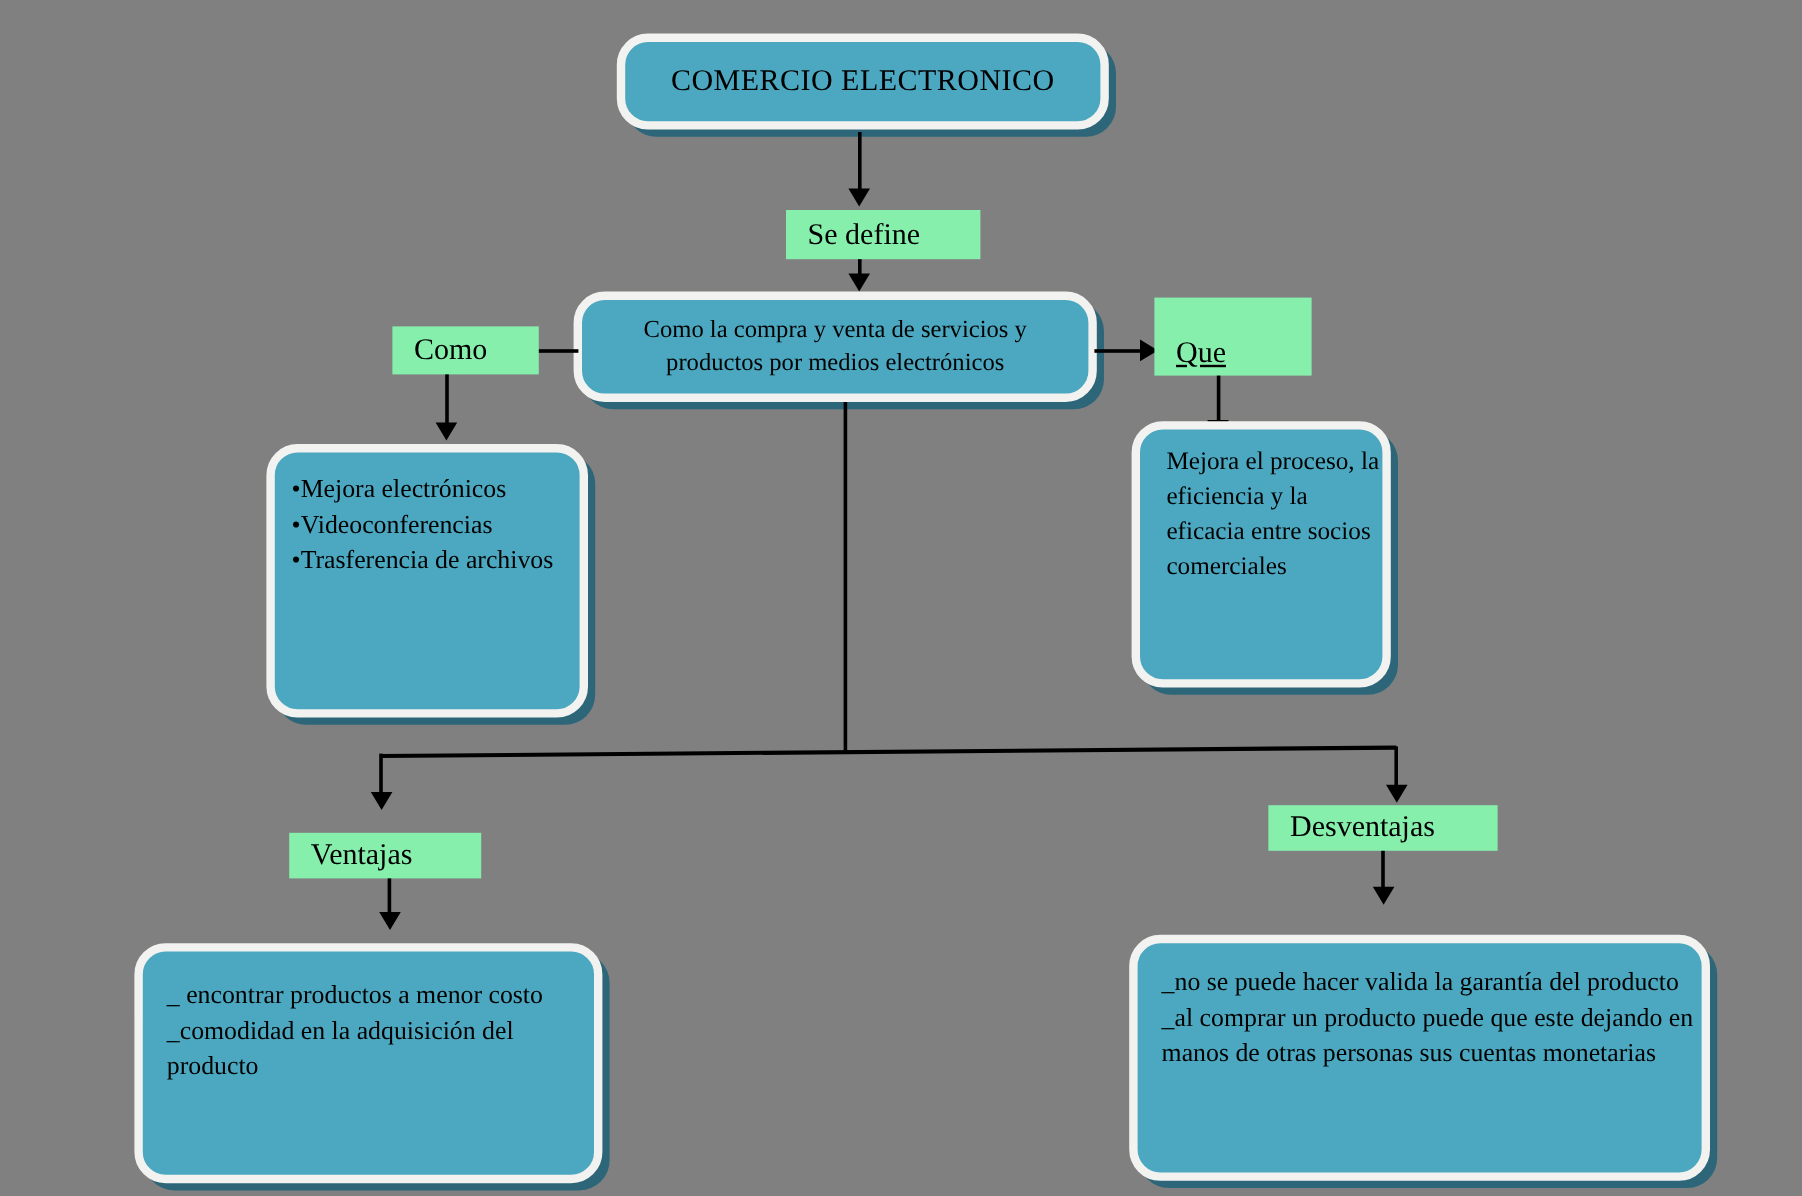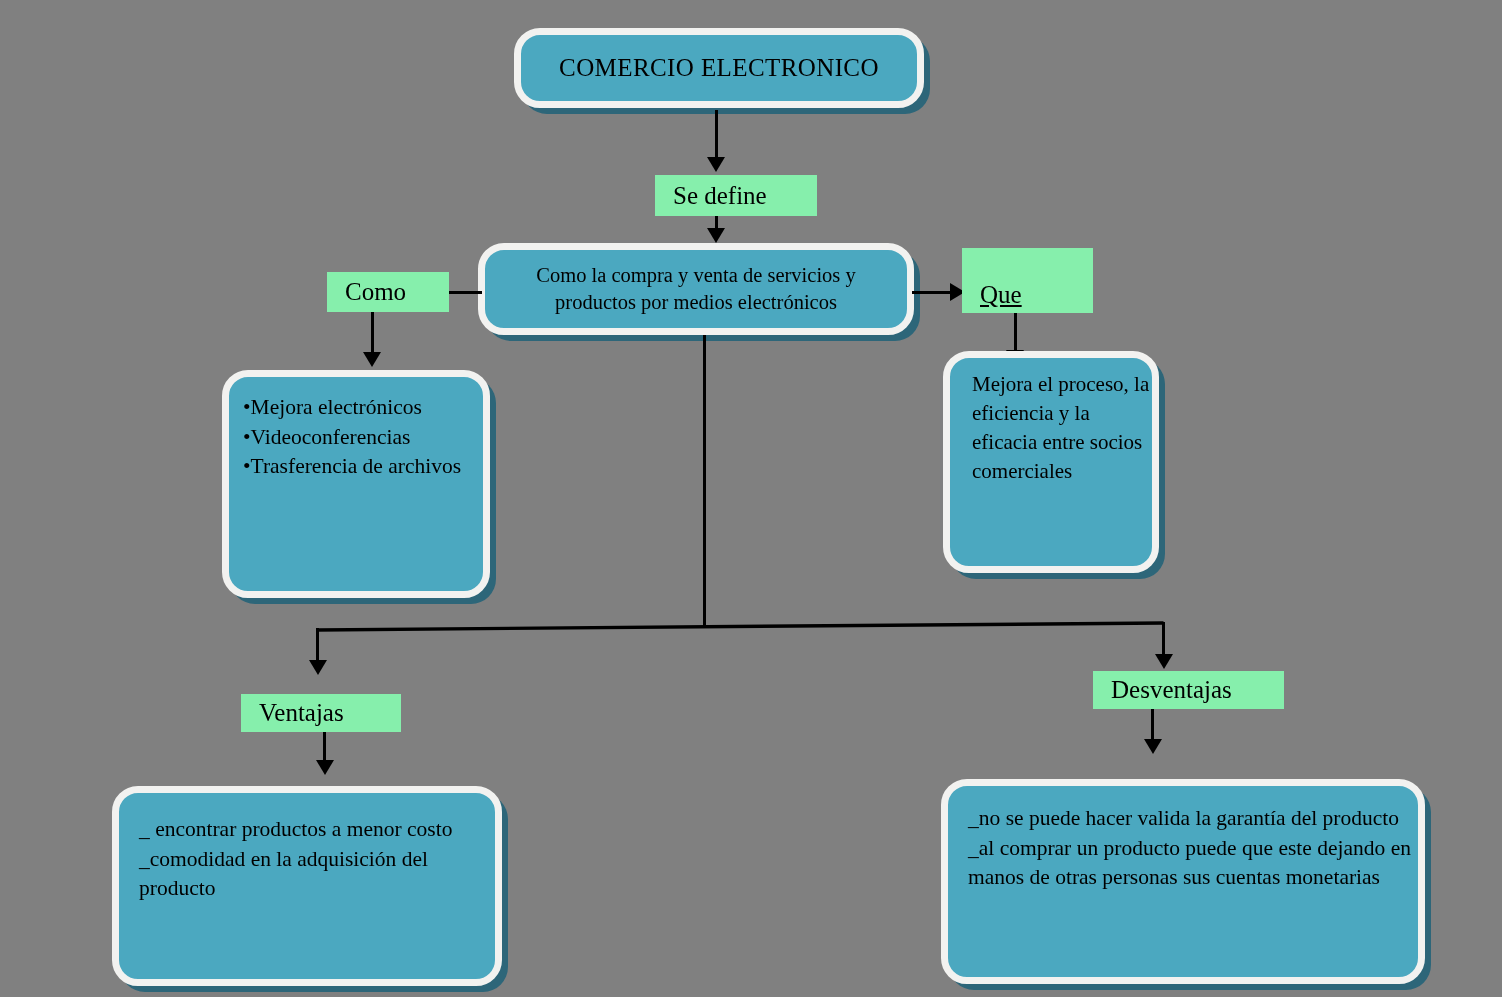--- a/index.html
+++ b/index.html
@@ -224,21 +224,21 @@
   </div>
 
   <div class="vline" style="left:323px; top:732px; height:36px;"></div>
   <div class="arrow-down" style="left:316px; top:760px;"></div>
 
   <div class="node node-ventajas" style="left:112px; top:786px; width:390px; height:200px;">
     <span class="txt">_ encontrar productos a menor costo
 _comodidad en la adquisición del producto</span>
   </div>
 
-  <div class="label-box" style="left:1057px; top:671px; width:191px; height:38px;margin-left:36px;">
+  <div class="label-box" style="left:1057px; top:671px; width:191px; height:38px;">
     <span>Desventajas</span>
   </div>
 
   <div class="vline" style="left:1151px; top:709px; height:38px;"></div>
   <div class="arrow-down" style="left:1144px; top:739px;"></div>
 
   <div class="node node-desventajas" style="left:941px; top:779px; width:484px; height:205px;">
     <span class="txt">_no se puede hacer valida la garantía del producto
 _al comprar un producto puede que este dejando en manos de otras personas sus cuentas monetarias</span>
   </div>

